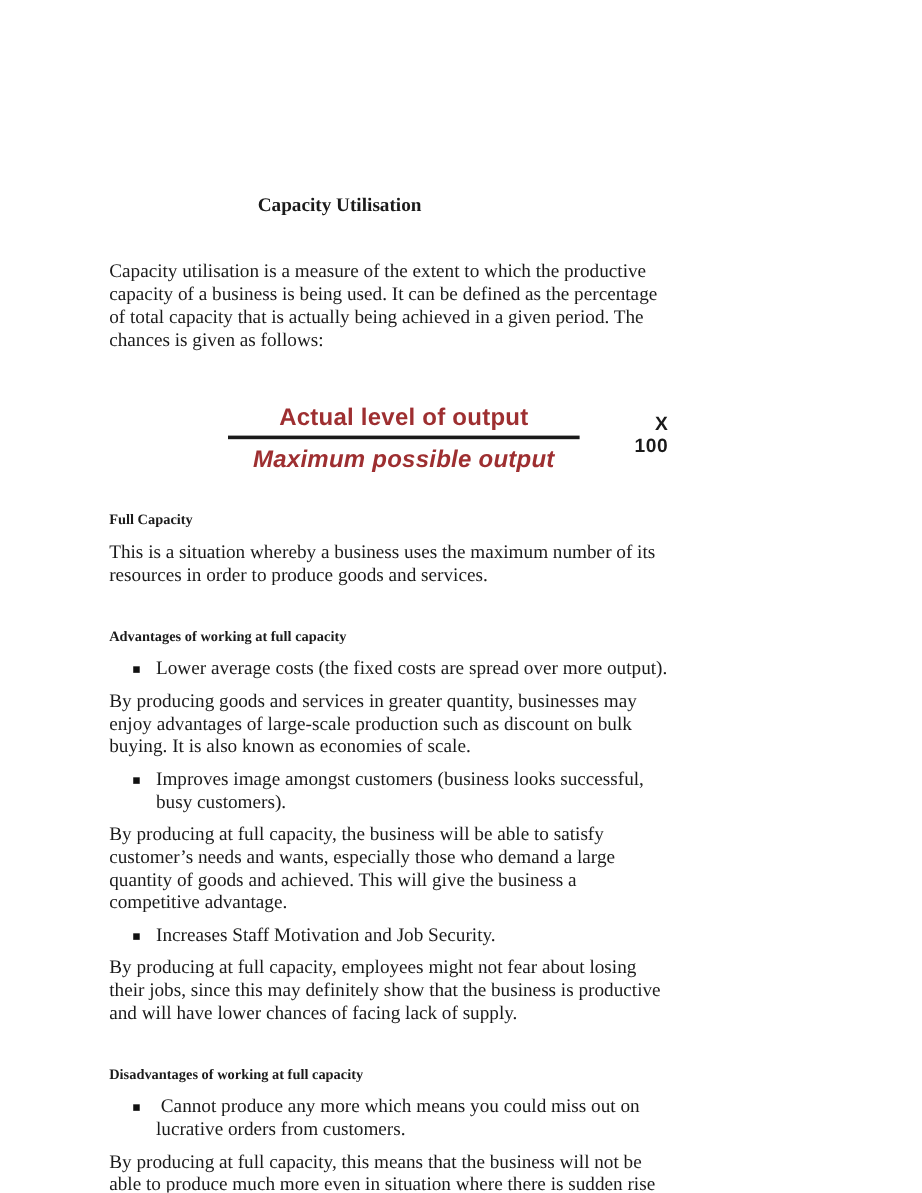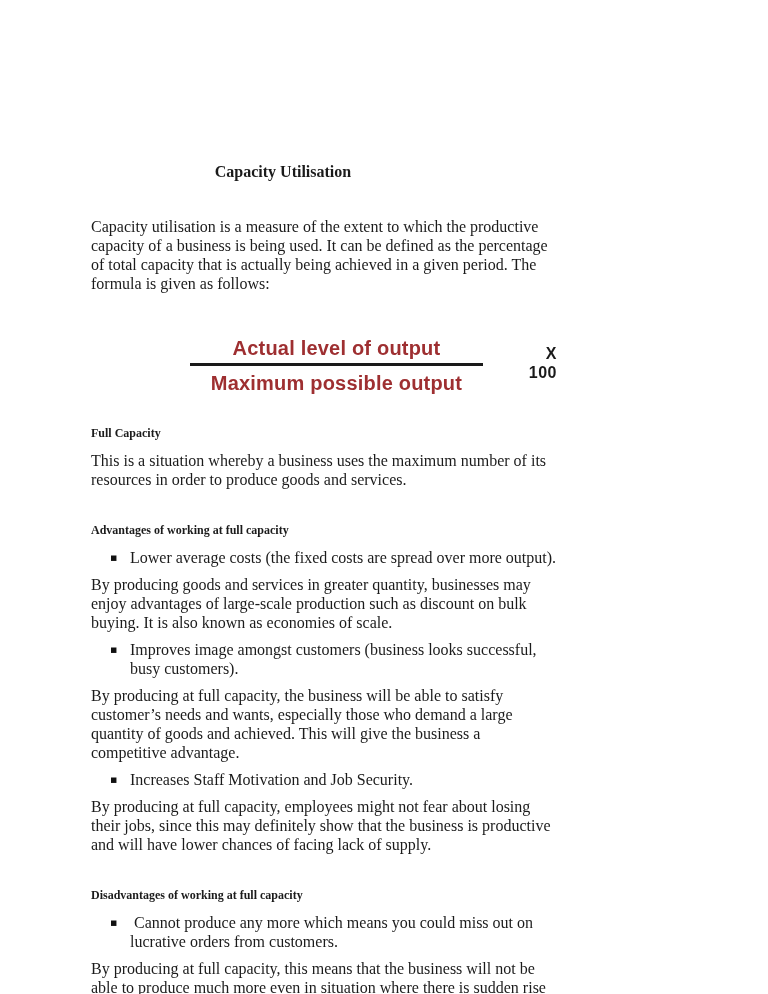--- a/index.html
+++ b/index.html
@@ -53,21 +53,21 @@
     width: 295px;
     text-align: center;
     font-size: 20px;
     letter-spacing: 0.2px;
   }
   .fraction .numer { line-height: 18px; }
   .fraction .frac-line {
     height: 3px;
     margin: 6px 0 8px 0;
   }
-  .fraction .denom { line-height: 18px; }
+  .fraction .denom { line-height: 18px; font-style: italic; }
   .multiplier {
     margin-left: 30px;
     font-size: 16px;
     color: #1a1a1a;
     letter-spacing: 0.5px;
     transform: translateY(-3px);
     text-align: right;
   }
 
   
@@ -87,21 +87,21 @@
   }
   .bullet .bullet-text { white-space: pre-wrap; }
 </style>
 </head>
 <body>
 
 <div class="page">
 
   <h1 class="title">Capacity Utilisation</h1>
 
-  <p class="para intro">Capacity utilisation is a measure of the extent to which the productive capacity of a business is being used. It can be defined as the percentage of total capacity that is actually being achieved in a given period. The formula is given as follows:</p>
+  <p class="para intro">Capacity utilisation is a measure of the extent to which the productive capacity of a business is being used. It can be defined as the percentage of total capacity that is actually being achieved in a given period. The chances is given as follows:</p>
 
   <figure class="formula">
     <div class="fraction">
       <div class="numer" style="color: rgb(158, 47, 49);">Actual level of output</div>
       <div class="frac-line" style="background: rgb(26, 26, 26);"></div>
       <div class="denom" style="color: rgb(158, 47, 49);">Maximum possible output</div>
     </div>
     <div class="multiplier">X 100</div>
   </figure>
 

